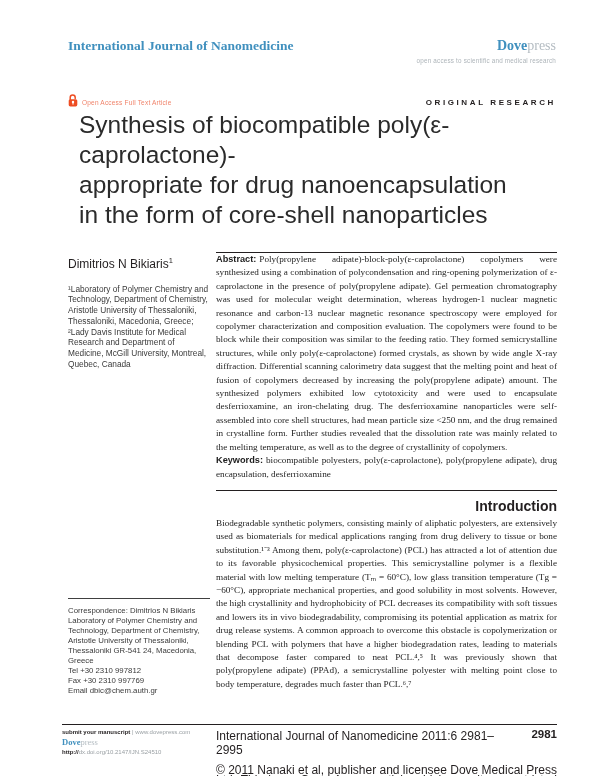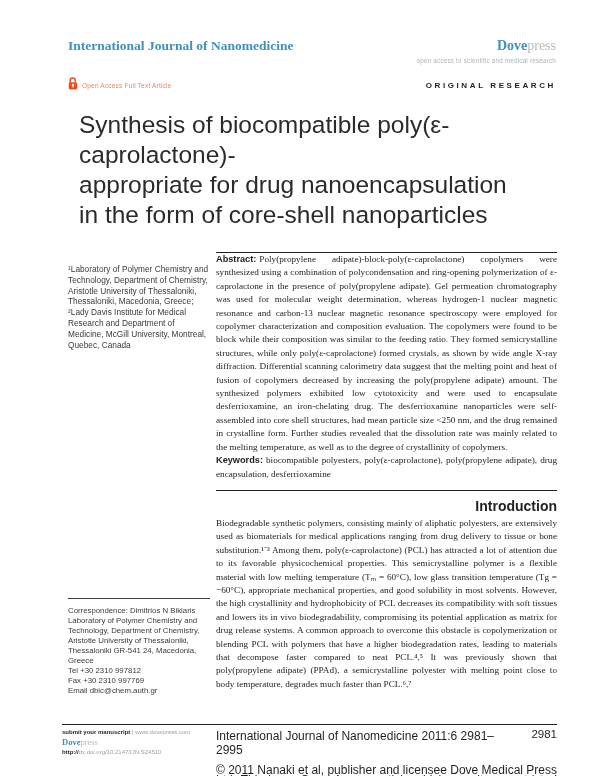--- a/index.html
+++ b/index.html
@@ -9,21 +9,21 @@
     -webkit-font-smoothing:antialiased;overflow:hidden;
   }
   
   .header{position:absolute;top:38px;left:68px;right:44px;}
   .journal-title{font-family:"Liberation Serif",serif;font-weight:bold;font-size:13.5px;color:#4090be;float:left;}
   .publisher{font-family:"Liberation Serif",serif;font-size:14px;float:right;}
   .publisher .dove{font-weight:bold;color:#4090be;}
   .publisher .press{color:#b4bcc2;}
   .tagline{position:absolute;top:19px;right:0;font-size:6.3px;color:#adb4b9;letter-spacing:.2px;}
   
-  .oa-row{position:absolute;top:76px;left:68px;right:44px;display:flex;justify-content:space-between;align-items:center;}
+  .oa-row{position:absolute;top:93px;left:68px;right:44px;display:flex;justify-content:space-between;align-items:center;}
   .oa-left{display:flex;align-items:center;gap:4px;}
   .oa-label{font-size:6.5px;color:#f0836a;letter-spacing:.2px;}
   .article-type{font-size:8px;font-weight:600;letter-spacing:2.6px;color:#231f20;}
   
   .title{position:absolute;top:99px;left:68px;width:490px;font-size:24.5px;line-height:30px;color:#2b2b2b;font-weight:400;}
   
   .left-col{position:absolute;top:253px;left:68px;width:142px;}
   .authors{font-size:12px;line-height:16.5px;color:#231f20;}
   .authors sup{font-size:7.5px;}
   .affiliations{margin-top:11px;font-size:8.3px;line-height:10.8px;color:#3a3a3a;}
@@ -44,21 +44,21 @@
   .submit-line{font-size:6px;}
   .submit-line .b{font-weight:bold;color:#231f20;}
   .submit-line .g{color:#9aa0a4;}
   .footer-dove{font-family:"Liberation Serif",serif;font-size:8.5px;margin-top:2px;}
   .footer-dove .dove{font-weight:bold;color:#4090be;}
   .footer-dove .press{color:#b4bcc2;}
   .doi-line{font-size:6px;margin-top:2px;color:#9aa0a4;}
   .doi-line .b{font-weight:bold;color:#231f20;}
   .footer-right{flex:1;position:relative;}
   .citation{font-size:12px;color:#231f20;padding-right:46px;}
-  .page-num{position:absolute;right:0;top:-1px;font-size:11.5px;font-weight:normal;color:#231f20;}
+  .page-num{position:absolute;right:0;top:-1px;font-size:11.5px;font-weight:bold;color:#231f20;}
   .copyright{font-size:12px;line-height:10px;color:#231f20;text-align:justify;margin-top:8px;}
 </style>
 </head>
 <body>
 
 <div class="header">
   <span class="journal-title">International Journal of Nanomedicine</span>
   <span class="publisher"><span class="dove">Dove</span><span class="press">press</span></span>
   <span class="tagline">open access to scientific and medical research</span>
 </div>
@@ -77,20 +77,21 @@
 </div>
 
 <h1 class="title" style="margin:11px">
     <span style="display:block">Synthesis of biocompatible poly(ε-caprolactone)-</span>
     <span style="display:block">appropriate for drug nanoencapsulation</span>
     <span style="display:block">in the form of core-shell nanoparticles</span>
   </h1>
 
 <div class="left-col">
   <div class="authors">
+    <div><span>Dimitrios N Bikiaris</span><sup>1</sup></div>
   </div>
   <div class="affiliations">¹Laboratory of Polymer Chemistry and Technology, Department of Chemistry, Aristotle University of Thessaloniki, Thessaloniki, Macedonia, Greece; ²Lady Davis Institute for Medical Research and Department of Medicine, McGill University, Montreal, Quebec, Canada</div>
 </div>
 
 <div class="correspondence">
   <div>Correspondence: Dimitrios N Bikiaris</div>
   <div>Laboratory of Polymer Chemistry and Technology, Department of Chemistry, Aristotle University of Thessaloniki, Thessaloniki GR-541 24, Macedonia, Greece</div>
   <div>Tel +30 2310 997812</div>
   <div>Fax +30 2310 997769</div>
   <div>Email dbic@chem.auth.gr</div>

